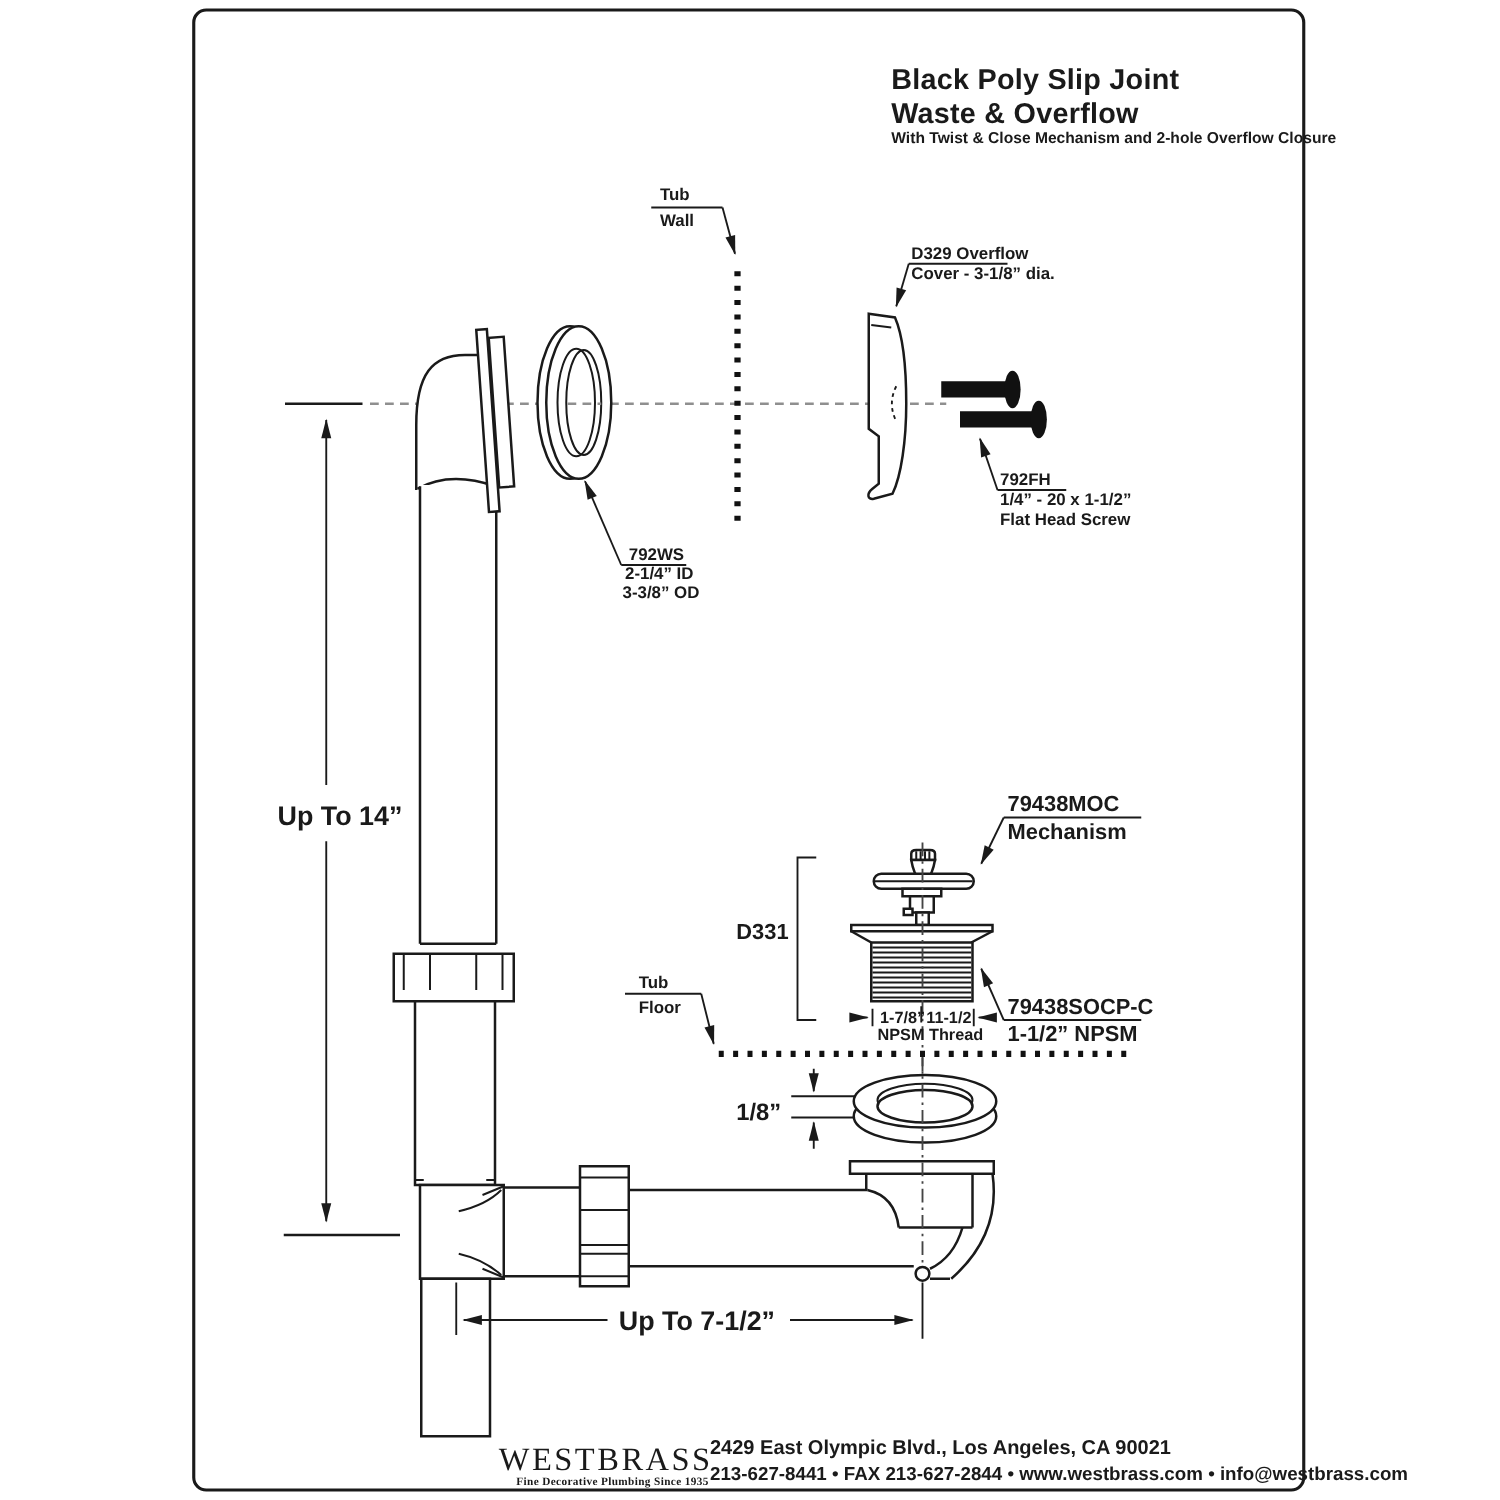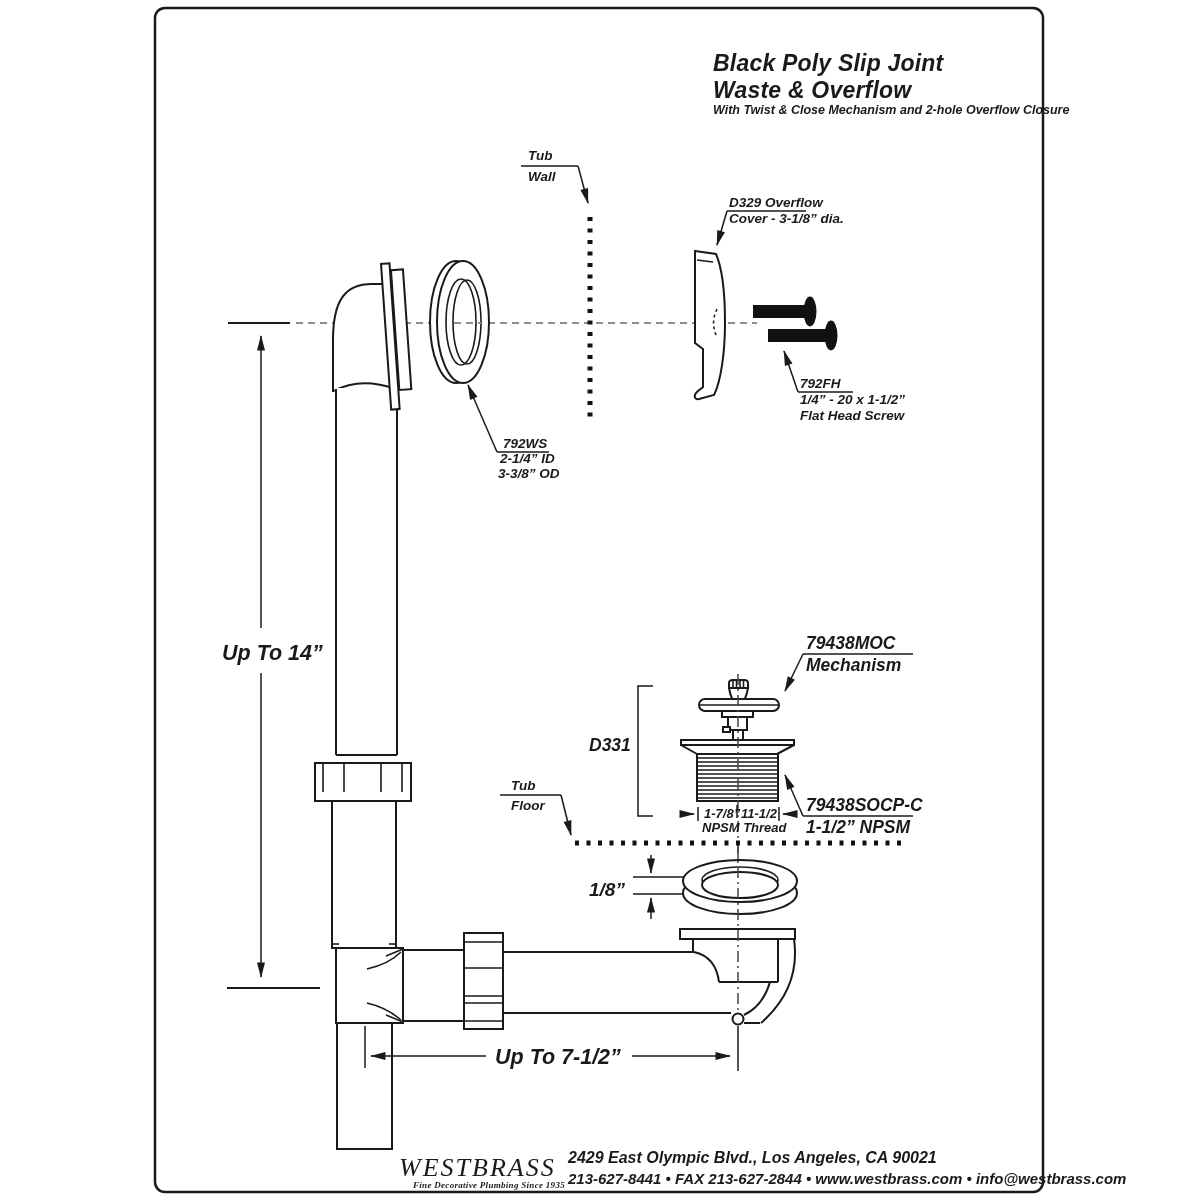--- a/index.html
+++ b/index.html
@@ -1,17 +1,17 @@
 <!DOCTYPE html>
 <html><head>
 <meta charset="utf-8">
 <style>
   html,body{margin:0;padding:0;background:#ffffff;}
   .page{position:relative;width:1200px;height:1200px;background:#fff;overflow:hidden;
-        font-family:"Liberation Sans",sans-serif;font-style:italic;}
+        font-family:"Liberation Sans",sans-serif;}
   svg text{fill:#1a1a1a;}
   .t-title{font-size:23px;font-weight:700;letter-spacing:.2px;}
   .t-sub{font-size:12.5px;font-weight:700;}
   .t-callout{font-size:13.5px;font-weight:700;}
   .t-label{font-size:17.5px;font-weight:700;}
   .t-dim{font-size:21.5px;font-weight:700;}
   .t-dims{font-size:13px;font-weight:700;}
   .t-eighth{font-size:19px;font-weight:700;}
   .t-logo{font-family:"Liberation Serif",serif;font-size:26px;font-weight:400;letter-spacing:2px;}
   .t-tag{font-family:"Liberation Serif",serif;font-size:9px;font-weight:700;letter-spacing:.3px;}

